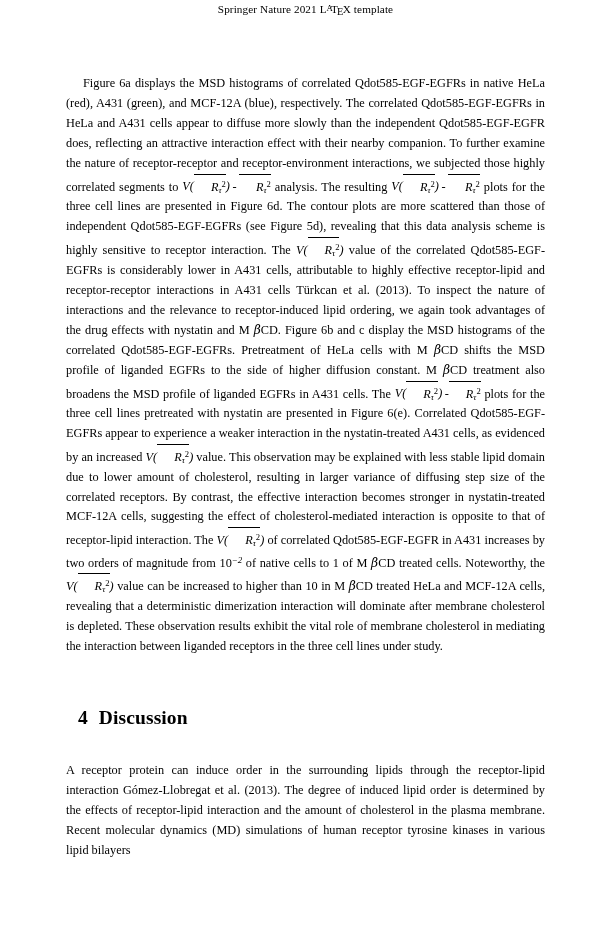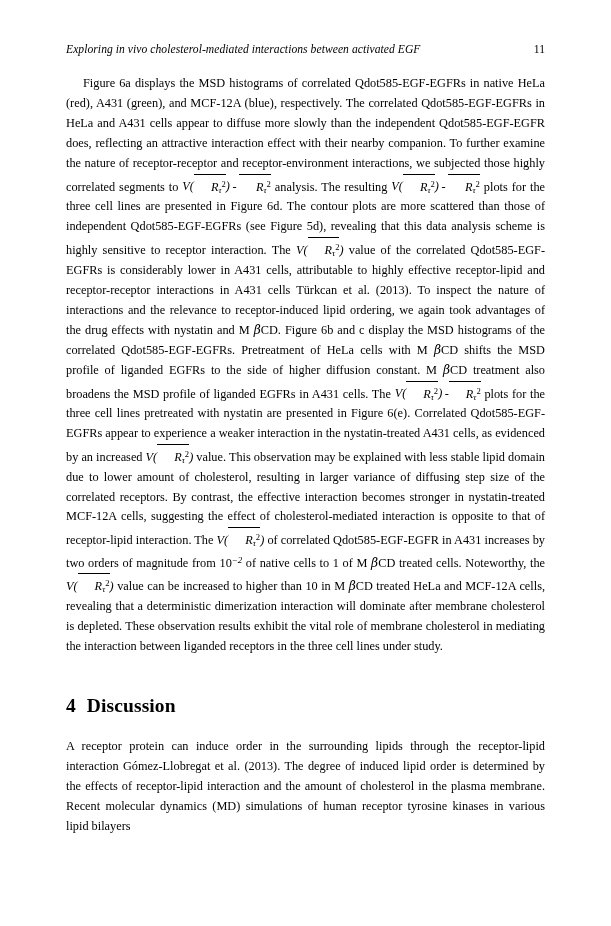--- a/index.html
+++ b/index.html
@@ -84,21 +84,21 @@
     text-justify: inter-word;
     hyphens: manual;
     -webkit-hyphens: manual;
   }
   p.indent { text-indent: 17px; }
 
   
   h2.section {
     font-size: 19.5px;
     font-weight: bold;
-    margin: 0;
+    margin: 12px;
     padding: 0;
     line-height: 24px;
     letter-spacing: 0.1px;
   }
   h2.section .secnum { margin-right: 11px; }
 
   .gap-before-head { height: 37px; }
   .gap-after-head  { height: 19px; }
 
   
@@ -131,25 +131,24 @@
   .beta {
     font-style: italic;
     font-family: "DejaVu Serif", serif;
   }
 </style>
 </head>
 <body>
 
 <div class="page">
 
+  <div class="runhead-top">
+    <span class="latex-logo"><span>Springer Nature 2021 </span><span>L</span><span class="la">A</span><span>T</span><span class="te">E</span><span>X</span><span> template</span></span>
+  </div>
 
-  <div class="runhead-row">
-    <span class="runhead-title">Exploring in vivo cholesterol-mediated interactions between activated EGF</span>
-    <span class="folio">11</span>
-  </div>
 
   <div class="body-col">
 
 
     <p class="para indent"><span>Figure 6a displays the MSD histograms of correlated Qdot585-EGF-EGFRs in native HeLa (red), A431 (green), and MCF-12A (blue), respectively. The correlated Qdot585-EGF-EGFRs in HeLa and A431 cells appear to diffuse more slowly than the independent Qdot585-EGF-EGFR does, reflecting an attractive interaction effect with their nearby companion. To further examine the nature of receptor-receptor and receptor-environment interactions, we subjected those highly correlated segments to </span><span class="math">V(<span class="ovl">R<span class="sub">τ</span><span class="sup">2</span></span>) - <span class="ovl">R<span class="sub">τ</span><span class="sup">2</span></span></span><span> analysis. The resulting </span><span class="math">V(<span class="ovl">R<span class="sub">τ</span><span class="sup">2</span></span>) - <span class="ovl">R<span class="sub">τ</span><span class="sup">2</span></span></span><span> plots for the three cell lines are presented in Figure 6d. The contour plots are more scattered than those of independent Qdot585-EGF-EGFRs (see Figure 5d), revealing that this data analysis scheme is highly sensitive to receptor interaction. The </span><span class="math">V(<span class="ovl">R<span class="sub">τ</span><span class="sup">2</span></span>)</span><span> value of the correlated Qdot585-EGF-EGFRs is considerably lower in A431 cells, attributable to highly effective receptor-lipid and receptor-receptor interactions in A431 cells Türkcan et al. (2013). To inspect the nature of interactions and the relevance to receptor-induced lipid ordering, we again took advantages of the drug effects with nystatin and M </span><span class="beta">β</span><span>CD. Figure 6b and c display the MSD histograms of the correlated Qdot585-EGF-EGFRs. Pretreatment of HeLa cells with M </span><span class="beta">β</span><span>CD shifts the MSD profile of liganded EGFRs to the side of higher diffusion constant. M </span><span class="beta">β</span><span>CD treatment also broadens the MSD profile of liganded EGFRs in A431 cells. The </span><span class="math">V(<span class="ovl">R<span class="sub">τ</span><span class="sup">2</span></span>) -<span class="ovl">R<span class="sub">τ</span><span class="sup">2</span></span></span><span> plots for the three cell lines pretreated with nystatin are presented in Figure 6(e). Correlated Qdot585-EGF-EGFRs appear to experience a weaker interaction in the nystatin-treated A431 cells, as evidenced by an increased </span><span class="math">V(<span class="ovl">R<span class="sub">τ</span><span class="sup">2</span></span>)</span><span> value. This observation may be explained with less stable lipid domain due to lower amount of cholesterol, resulting in larger variance of diffusing step size of the correlated receptors. By contrast, the effective interaction becomes stronger in nystatin-treated MCF-12A cells, suggesting the effect of cholesterol-mediated interaction is opposite to that of receptor-lipid interaction. The </span><span class="math">V(<span class="ovl">R<span class="sub">τ</span><span class="sup">2</span></span>)</span><span> of correlated Qdot585-EGF-EGFR in A431 increases by two orders of magnitude from </span><span class="math"><span class="up">10</span><span class="sup-plain">−2</span></span><span> of native cells to 1 of M </span><span class="beta">β</span><span>CD treated cells. Noteworthy, the </span><span class="math">V(<span class="ovl">R<span class="sub">τ</span><span class="sup">2</span></span>)</span><span> value can be increased to higher than 10 in M </span><span class="beta">β</span><span>CD treated HeLa and MCF-12A cells, revealing that a deterministic dimerization interaction will dominate after membrane cholesterol is depleted. These observation results exhibit the vital role of membrane cholesterol in mediating the interaction between liganded receptors in the three cell lines under study.</span></p>
 
     <div class="gap-before-head"></div>
 
     <h2 class="section"><span class="secnum">4</span><span>Discussion</span></h2>
 

